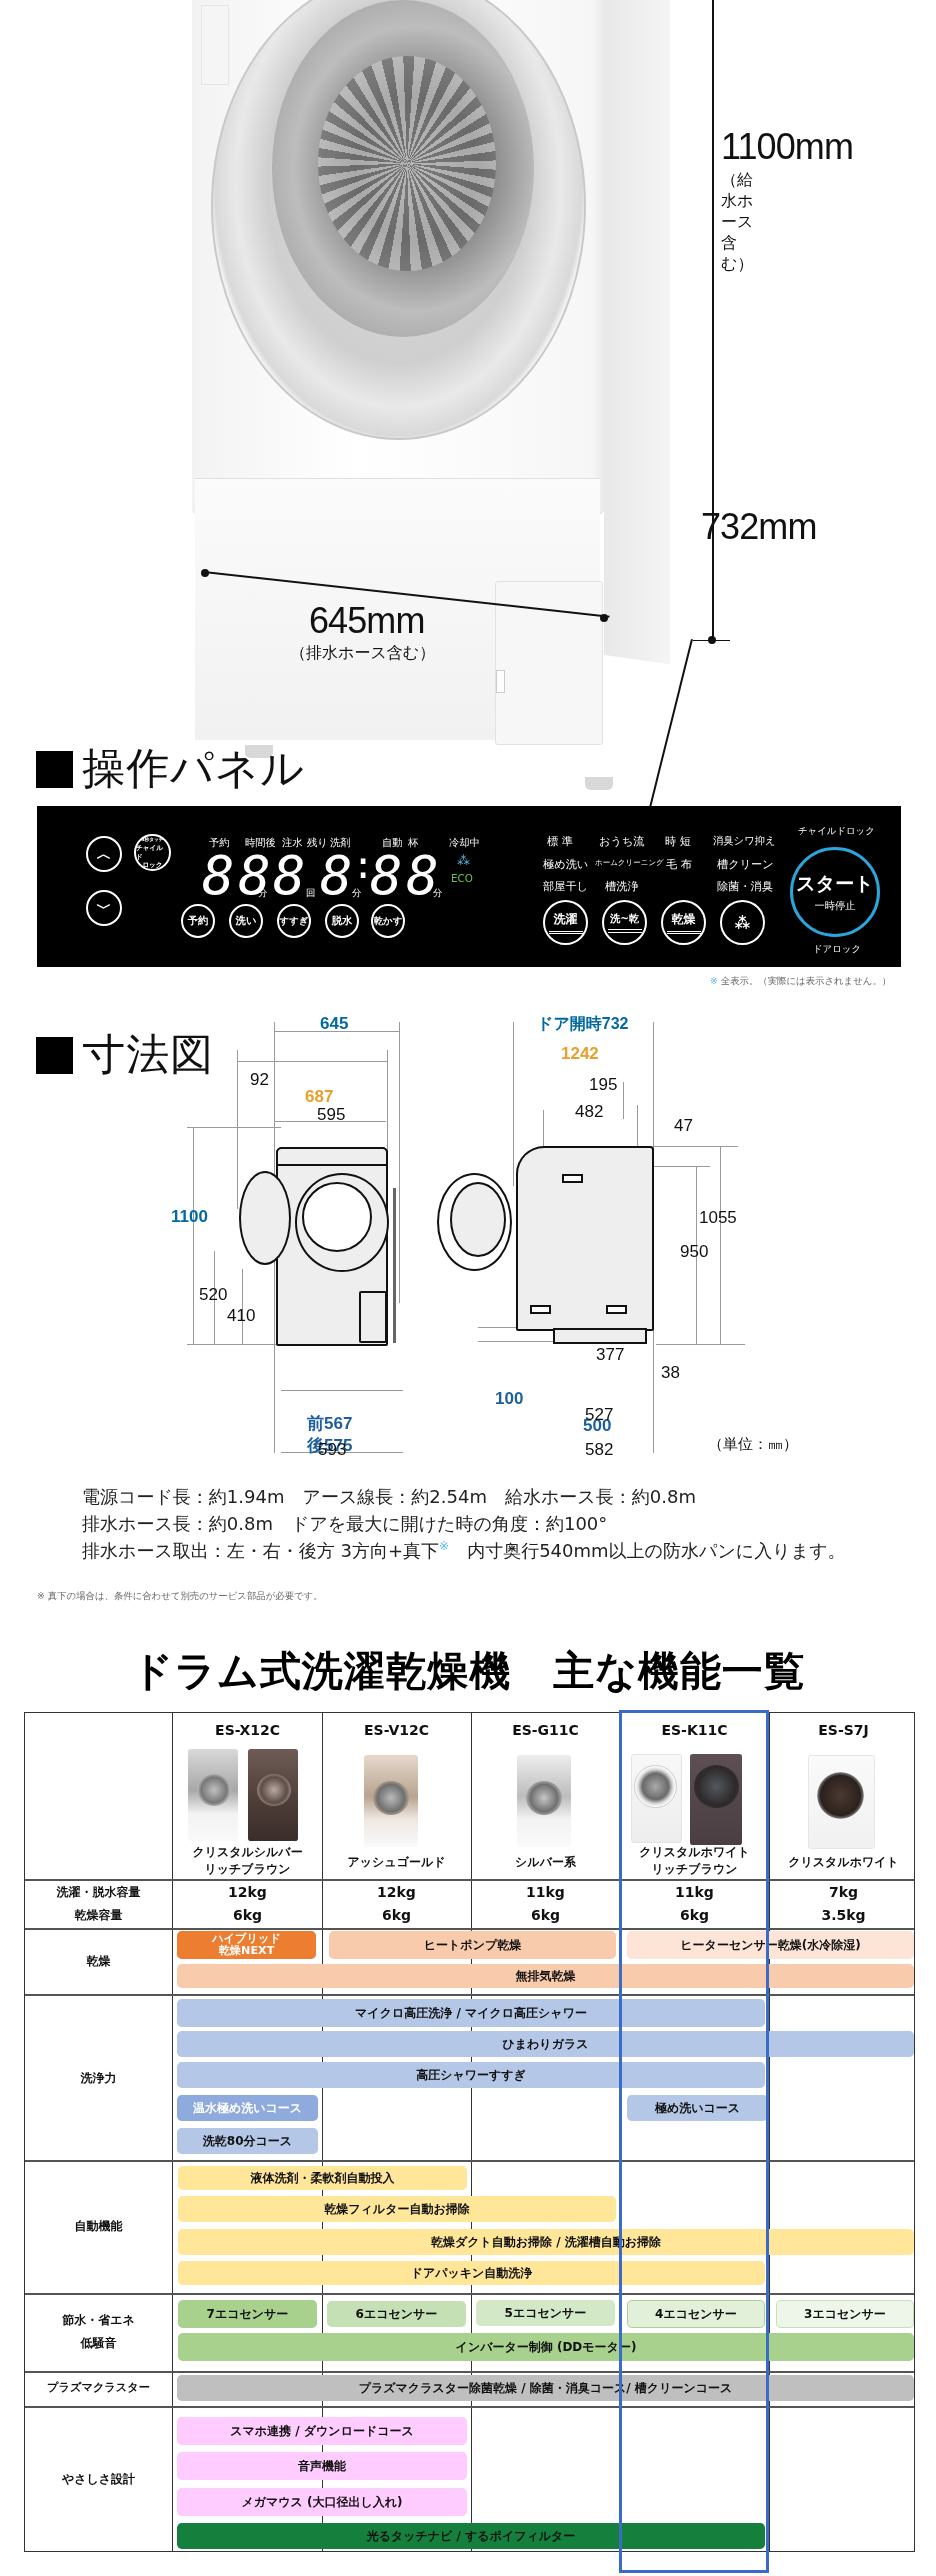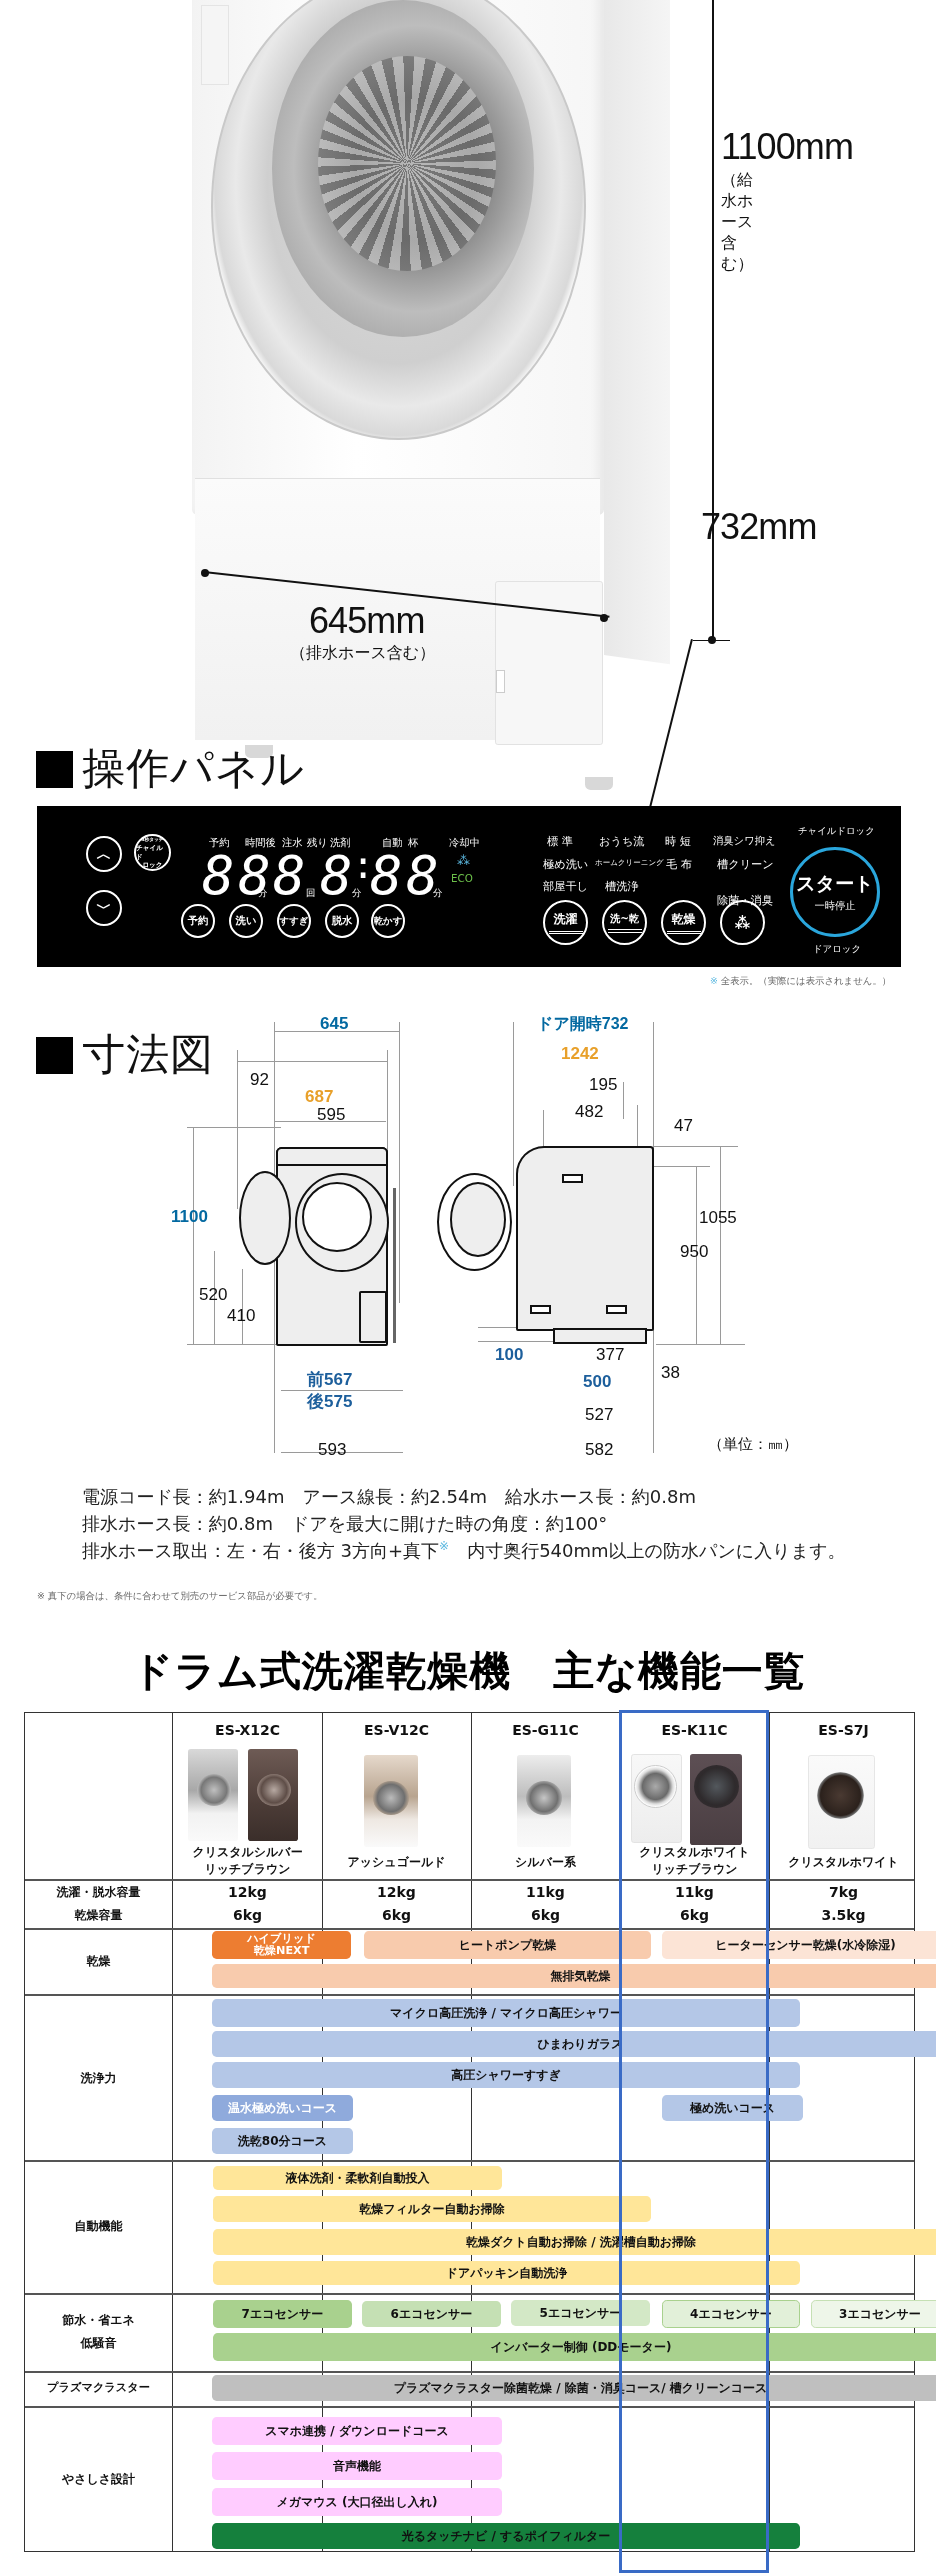--- a/index.html
+++ b/index.html
@@ -40,36 +40,36 @@
   .start-btn .big { font-size: 19px; font-weight: bold; }
   .start-btn .small { font-size: 10.3px; margin-top: 1.9px; }
 
   .note-small { position: absolute; font-size: 9.4px; color: #666; white-space: nowrap; }
   .note-small .mark { color: #5bb8e0; }
 
   
   .dnum { position: absolute; font-size: 17px; color: #111; white-space: nowrap; font-family: "Liberation Sans", sans-serif; }
   .dnum.red { color: #0369a1; font-weight: bold; }
   .dnum.orange { color: #e8a02a; font-weight: bold; }
-  .dnum.blue { color: #1d5f9c; font-weight: bold; }
+  .dnum.blue { color: #1d5f9c; font-weight: bold; margin-top: 44px; }
   .gl { position: absolute; background: #9a9a9a; }
   .outline { position: absolute; border: 2.3px solid #111; background: #eee; }
   .spec-line { position: absolute; left: 82px; font-size: 18px; color: #222; white-space: nowrap; }
   .spec-line .mark { color: #5bb8e0; font-size: 12px; vertical-align: top; }
 
   
   #cmp-title { position: absolute; left: 0; width: 937px; top: 1644px; text-align: center; font-size: 41px; font-weight: bold; color: #000; letter-spacing: 0.9px; }
   #cmp { position: absolute; left: 24px; top: 1712px; width: 891px; height: 840px; border: 1.9px solid #333; }
   .vline { position: absolute; top: 0; bottom: 0; width: 0.9px; background: #333; }
   .hline { position: absolute; left: 0; right: 0; height: 1.9px; background: #555; }
   .model { position: absolute; width: 149px; text-align: center; font-size: 14px; font-weight: bold; color: #111; }
   .color-name { position: absolute; width: 149px; text-align: center; font-size: 12px; font-weight: bold; color: #111; line-height: 17px; }
   .cap { position: absolute; width: 149px; text-align: center; font-size: 14px; font-weight: bold; color: #111; line-height: 22.5px; }
   .rowlabel { position: absolute; left: 0; width: 147px; text-align: center; font-size: 12px; font-weight: bold; color: #111; line-height: 22.5px; }
-  .bar { position: absolute; border-radius: 4.7px; display: flex; align-items: center; justify-content: center; font-size: 12px; font-weight: bold; color: #111; white-space: nowrap; text-align: center; line-height: 13px; margin-left: 35px; }
+  .bar { position: absolute; border-radius: 4.7px; display: flex; align-items: center; justify-content: center; font-size: 12px; font-weight: bold; color: #111; white-space: nowrap; text-align: center; line-height: 13px; }
   .mini-w { position: absolute; border-radius: 2.8px; }
   .mini-door { position: absolute; border-radius: 50%; }
   #k11c-highlight { position: absolute; left: 619px; top: 1710px; width: 150px; height: 863px; border: 3.7px solid #3a6bc6; pointer-events: none; }
 </style>
 </head>
 <body>
 
 <section id="hero">
   <div class="washer-side"></div>
   <div class="washer-body"></div>
@@ -160,21 +160,21 @@
   <span class="course" style="left:510px;top:28px;">標 準</span>
   <span class="course" style="left:562px;top:28px;">おうち流</span>
   <span class="course" style="left:628px;top:28px;">時 短</span>
   <span class="course" style="left:676px;top:28px;font-size:10.3px;">消臭シワ抑え</span>
   <span class="course" style="left:506px;top:51px;">極め洗い</span>
   <span class="course" style="left:558px;top:52px;font-size:7.5px;">ホームクリーニング</span>
   <span class="course" style="left:629px;top:51px;">毛 布</span>
   <span class="course" style="left:680px;top:51px;">槽クリーン</span>
   <span class="course" style="left:506px;top:73px;">部屋干し</span>
   <span class="course" style="left:568px;top:73px;">槽洗浄</span>
-  <span class="course" style="left:680px;top:73px;margin-top:14px;">除菌・消臭</span>
+  <span class="course" style="left:680px;top:73px;">除菌・消臭</span>
 
   <div class="mode-btn" style="left:506px;top:94px;">
       <span>洗濯</span>
       <span class="wave"></span>
     </div>
   <div class="mode-btn" style="left:565px;top:94px;font-size:10.3px;">
       <span>洗~乾</span>
       <span class="wave"></span>
     </div>
   <div class="mode-btn" style="left:624px;top:94px;">

